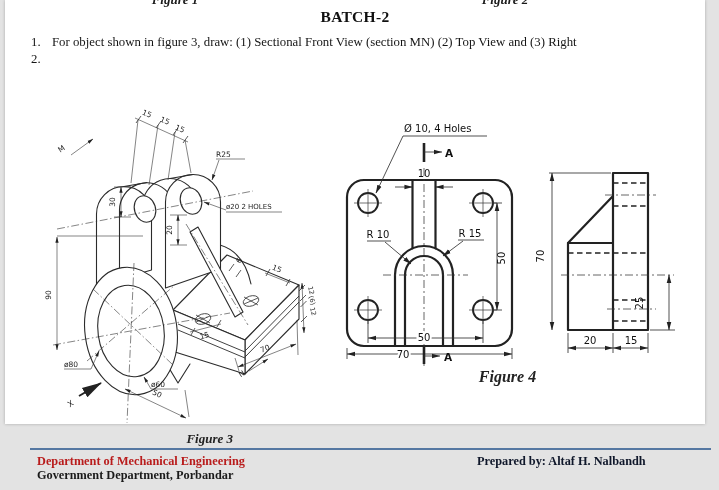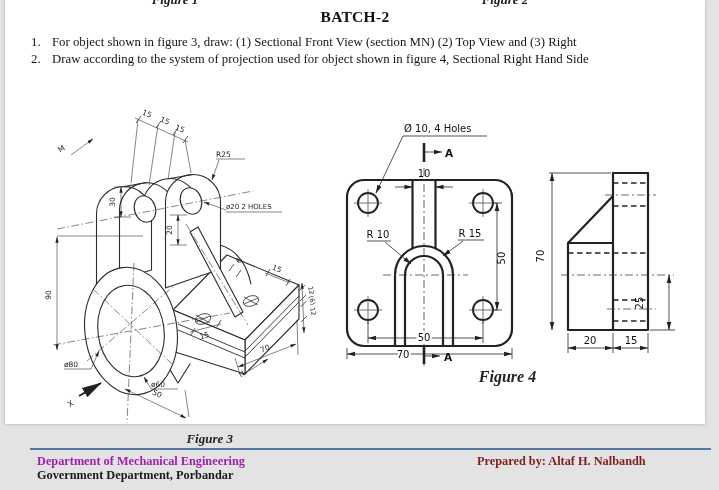--- a/index.html
+++ b/index.html
@@ -19,23 +19,23 @@
   .fig-caption{position:absolute;font:italic 700 13px "Liberation Serif",serif;color:#222;
         text-align:center;}
   #cap3{left:128px;top:431px;width:100px;text-align:right;}
   #cap4{left:455px;top:368px;width:95px;font-size:16px;}
   svg{position:absolute;overflow:visible;}
   #fig3{left:30px;top:105px;}
   #fig4f{left:330px;top:110px;}
   #fig4s{left:520px;top:110px;}
   .divider{position:absolute;left:25px;top:448px;width:681px;height:0;
         border-top:2px solid #5578a2;}
-  .footer-l1{position:absolute;left:32px;top:454px;font:700 12.3px "Liberation Serif",serif;color:#a21caf;}
+  .footer-l1{position:absolute;left:32px;top:454px;font:700 12.3px "Liberation Serif",serif;color:#b91c1c;}
   .footer-l2{position:absolute;left:32px;top:468px;font:700 12.3px "Liberation Serif",serif;color:#1a1a1a;}
-  .footer-r{position:absolute;left:472px;top:454px;font:700 12.3px "Liberation Serif",serif;color:#7f1d1d;}
+  .footer-r{position:absolute;left:472px;top:454px;font:700 12.3px "Liberation Serif",serif;color:#0f172a;}
   
   .ol3{stroke:#2b2b2b;stroke-width:1.1;fill:none;stroke-linejoin:round;stroke-linecap:round;}
   .fw3{fill:#fff;stroke:#2b2b2b;stroke-width:1.1;stroke-linejoin:round;}
   .thin3{stroke:#333;stroke-width:.6;fill:none;}
   .cl3{stroke:#333;stroke-width:.6;fill:none;stroke-dasharray:8 2.5 1.5 2.5;}
   .lay3{stroke:#2b2b2b;stroke-width:.9;fill:none;}
   .tick3{stroke:#333;stroke-width:.8;fill:none;}
   .lbl3{font:7.5px "DejaVu Sans",sans-serif;fill:#1d1d1d;}
   .ol4{stroke:#222;stroke-width:2.2;fill:none;stroke-linejoin:round;stroke-linecap:round;}
   .fw4{fill:#fff;stroke:#222;stroke-width:2.2;stroke-linejoin:round;}
@@ -62,21 +62,20 @@
   <div class="instructions">
     <div class="instr">
       <div class="num">1.</div>
       <div class="body">
         <div>For object shown in figure 3, draw: (1) Sectional Front View (section MN) (2) Top View and (3) Right</div>
       </div>
     </div>
     <div class="instr">
       <div class="num">2.</div>
       <div class="body">
-        <div>Draw according to the system of projection used for object shown in figure 4, Sectional Right Hand Side</div>
       </div>
     </div>
   </div>
 
   <svg id="fig3" width="295" height="330" viewBox="0 0 295 330">
     <defs>
       <marker id="a3" viewBox="0 0 10 7" refX="9.5" refY="3.5" markerWidth="10" markerHeight="7" orient="auto-start-reverse">
         <path d="M0,0.8 L10,3.5 L0,6.2 Z" fill="#222"></path>
       </marker>
     </defs>

